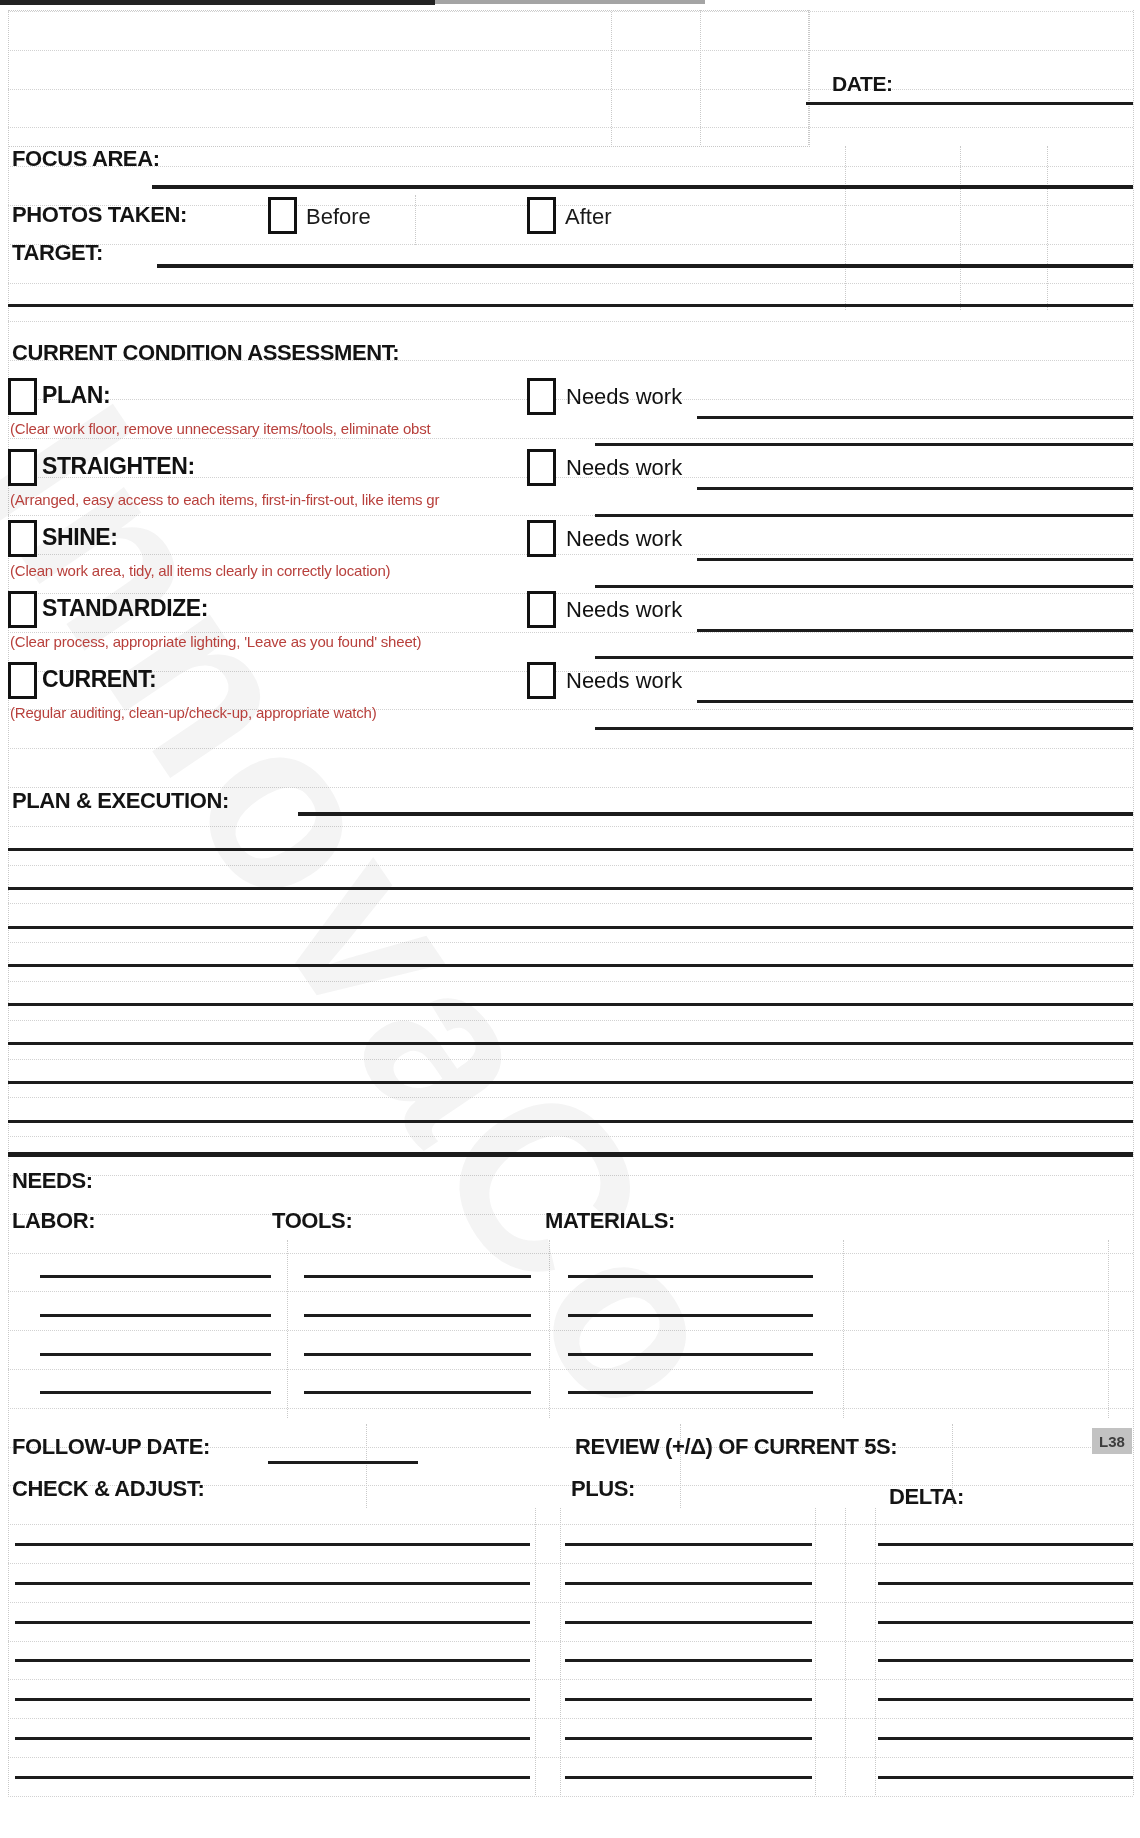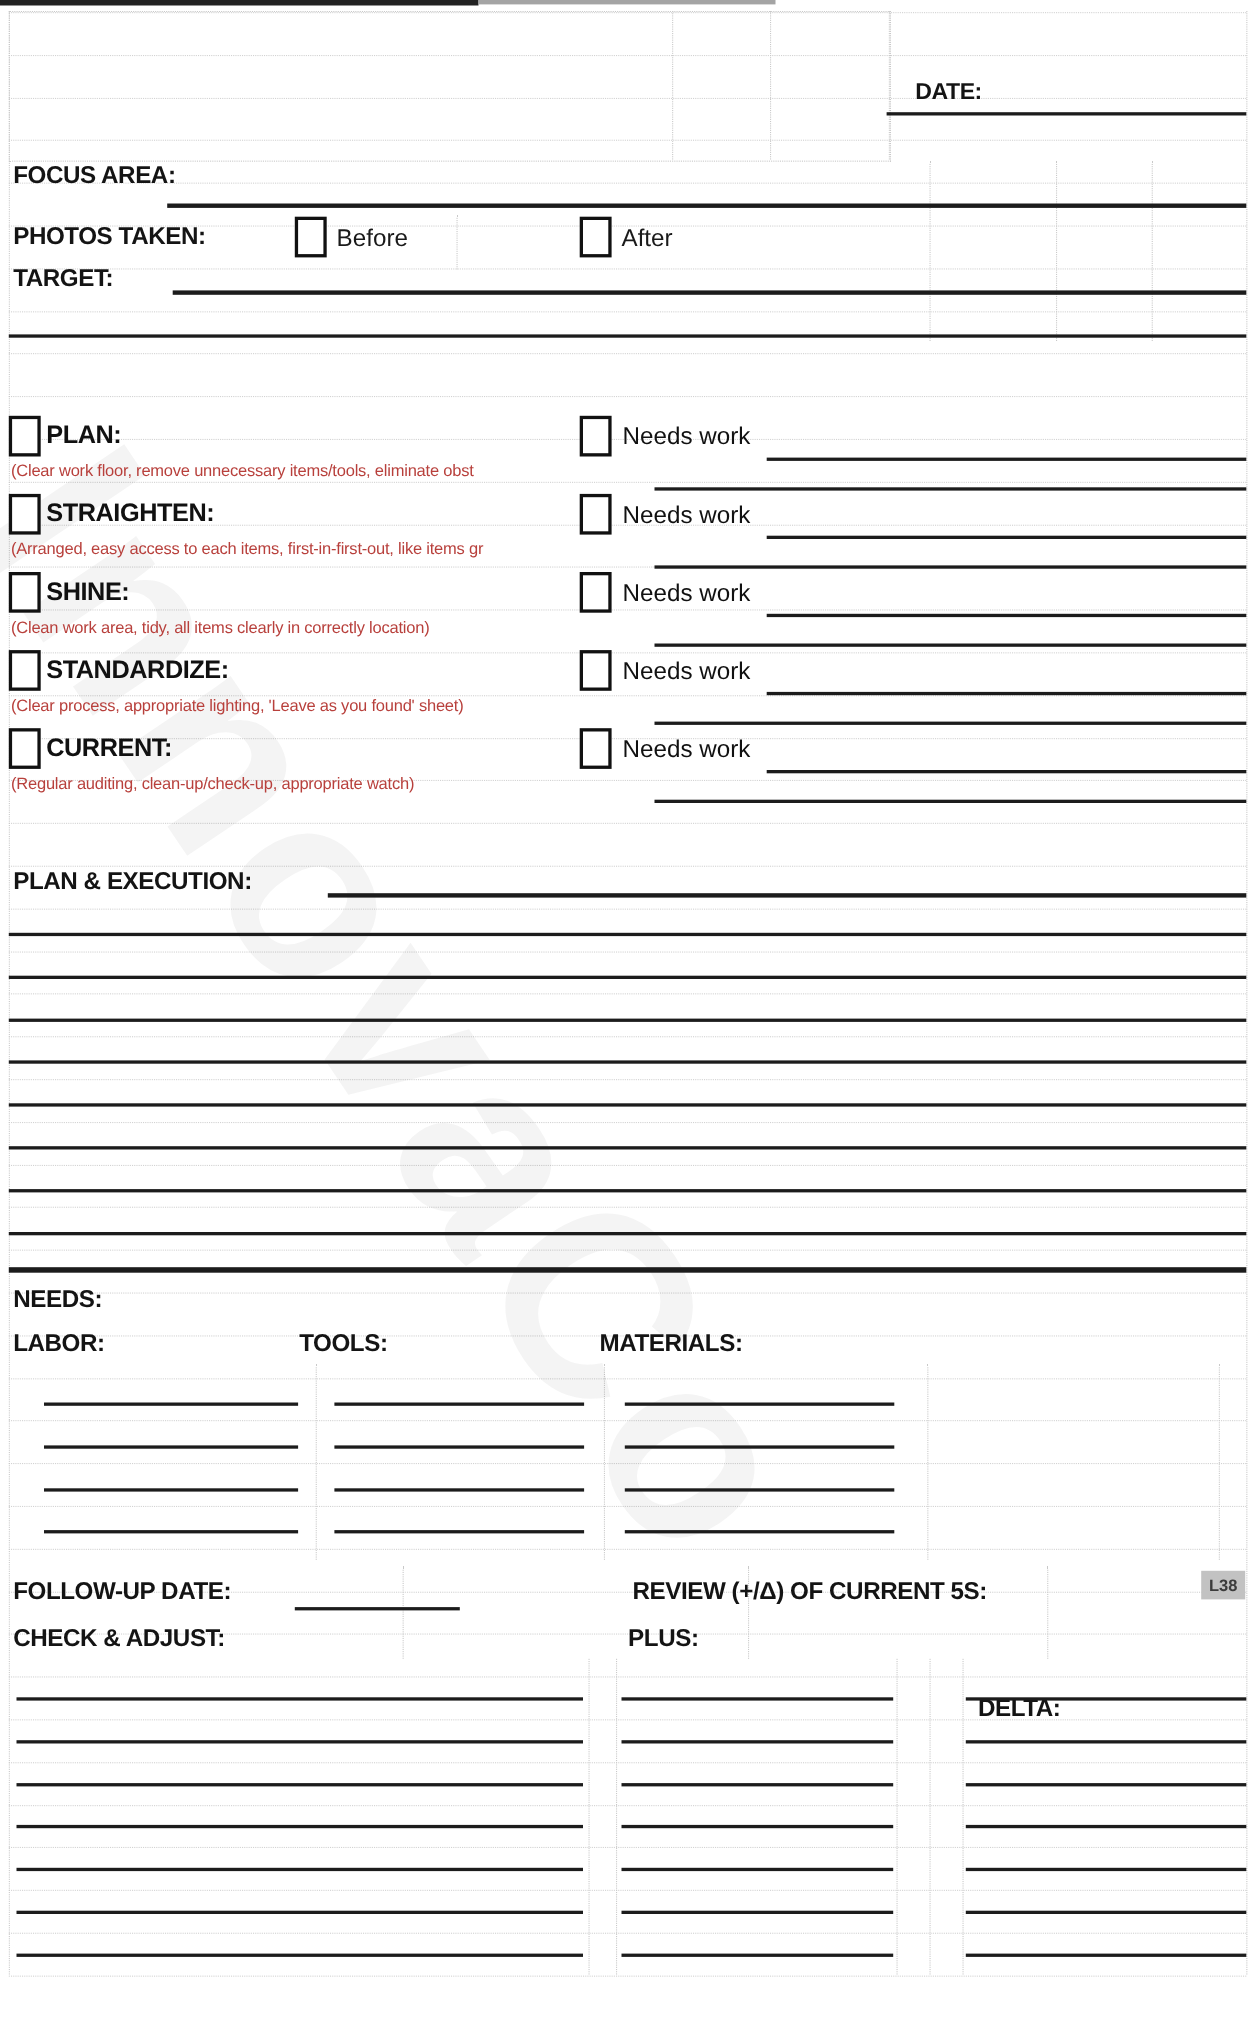--- a/index.html
+++ b/index.html
@@ -127,20 +127,21 @@
   <div class="cbx" style="left:268px;top:197px"></div>
   <span class="txt" style="left:306px;top:204px">Before</span>
   <div class="cbx" style="left:527px;top:197px"></div>
   <span class="txt" style="left:565px;top:204px">After</span>
 
   <span class="lbl" style="left:12px;top:240px">TARGET:</span>
   <div class="hline" style="left:157px;top:264px;width:976px;height:4px"></div>
 
   <div class="hline" style="left:8px;top:304px;width:1125px"></div>
 
+  <span class="lbl" style="left:12px;top:340px">CURRENT CONDITION ASSESSMENT:</span>
 
   <div class="assessment-items" id="assessment-items">
       <div class="item" style="">
         <div class="cbx" style="left: 8px; top: 2px;"></div>
         <div class="item-label" style="">PLAN:</div>
         <div class="cbx" style="left: 527px; top: 2px;"></div>
         <div class="nw" style="">Needs work</div>
         <div class="hline" style="left: 697px; top: 40px; width: 436px;"></div>
         <div class="note" style="left: 10px; top: 44px;">(Clear work floor, remove unnecessary items/tools, eliminate obst</div>
         <div class="hline" style="left: 595px; top: 67px; width: 538px;"></div>
@@ -216,21 +217,21 @@
       <div class="hline" style="left: 568px; width: 245px; top: 1391px;"></div>
     </div>
 
   <span class="lbl" style="left:12px;top:1434px">FOLLOW-UP DATE:</span>
   <div class="hline" style="left:268px;top:1461px;width:150px"></div>
   <span class="lbl" style="left:575px;top:1434px">REVIEW (+/Δ) OF CURRENT 5S:</span>
   <div class="badge">L38</div>
 
   <span class="lbl" style="left:12px;top:1476px">CHECK &amp; ADJUST:</span>
   <span class="lbl" style="left:571px;top:1476px">PLUS:</span>
-  <span class="lbl" style="left:889px;top:1540px">DELTA:</span>
+  <span class="lbl" style="left:889px;top:1484px">DELTA:</span>
   <div id="bottom-lines">
       <div class="hline" style="left: 15px; width: 515px; top: 1543px;"></div>
       <div class="hline" style="left: 565px; width: 247px; top: 1543px;"></div>
       <div class="hline" style="left: 878px; width: 255px; top: 1543px;"></div>
       <div class="hline" style="left: 15px; width: 515px; top: 1582px;"></div>
       <div class="hline" style="left: 565px; width: 247px; top: 1582px;"></div>
       <div class="hline" style="left: 878px; width: 255px; top: 1582px;"></div>
       <div class="hline" style="left: 15px; width: 515px; top: 1621px;"></div>
       <div class="hline" style="left: 565px; width: 247px; top: 1621px;"></div>
       <div class="hline" style="left: 878px; width: 255px; top: 1621px;"></div>

